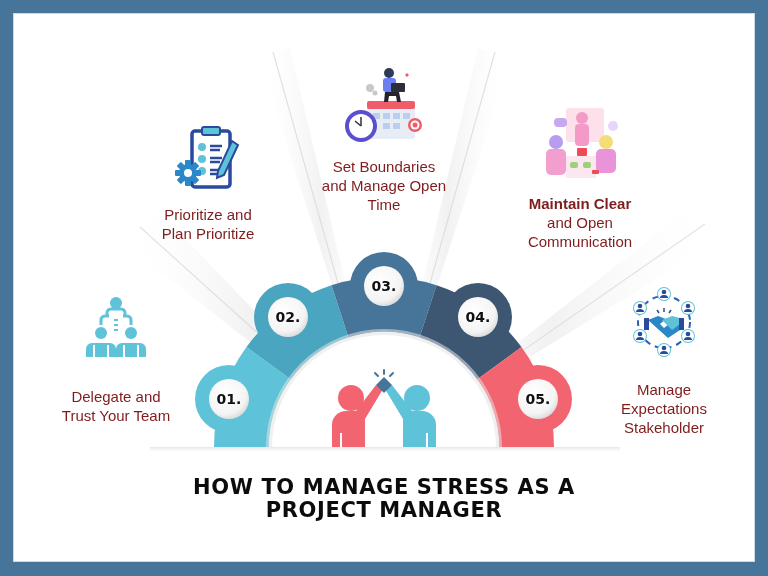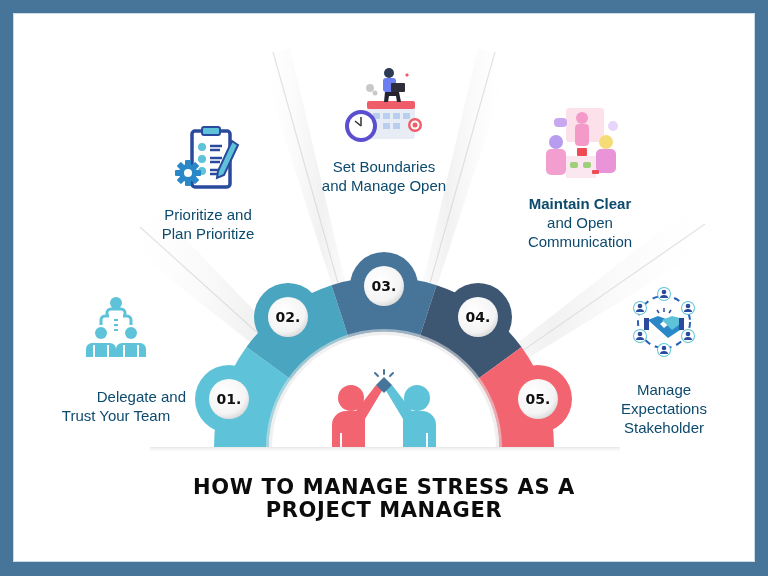--- a/index.html
+++ b/index.html
@@ -1,19 +1,19 @@
 <!DOCTYPE html>
 <html><head>
 <meta charset="utf-8">
 <style>
   html, body { margin:0; padding:0; }
   body { width:768px; height:576px; background:#477599; position:relative; overflow:hidden; font-family:"Liberation Sans", sans-serif; }
   .canvas { position:absolute; left:13px; top:13px; width:742px; height:549px; background:#ffffff; overflow:hidden; box-shadow: inset 0 0 0 1px #c9dae8; }
   .rays { position:absolute; left:-13px; top:-13px; width:768px; height:576px; }
-  .item { position:absolute; text-align:center; color:#0c4a6e; }
+  .item { position:absolute; text-align:center; color:#7f1d1d; }
   .label { font-size:15px; line-height:19px; font-family:"Liberation Sans", sans-serif; }
   .icon { display:block; margin:0 auto; }
   .diagram { position:absolute; left:-13px; top:-13px; width:768px; height:576px; }
   .num { font-family:"DejaVu Sans", sans-serif; font-weight:bold; font-size:14px; fill:#111; }
   .title { position:absolute; left:0; top:463px; width:742px; text-align:center; font-family:"DejaVu Sans", sans-serif; font-weight:bold; font-size:21px; line-height:23px; letter-spacing:0.6px; color:#0c0c0c; }
 </style>
 </head>
 <body>
 
 <div class="canvas">
@@ -50,21 +50,21 @@
         <path d="M5 62 v-8 a6 6 0 0 1 6 -6 h18 a6 6 0 0 1 6 6 v8 z"></path>
         <path d="M35 62 v-8 a6 6 0 0 1 6 -6 h18 a6 6 0 0 1 6 6 v8 z"></path>
       </g>
       <g fill="#ffffff">
         <rect x="12" y="50" width="2" height="12"></rect>
           <rect x="26" y="50" width="2" height="12"></rect>
         <rect x="42" y="50" width="2" height="12"></rect>
           <rect x="56" y="50" width="2" height="12"></rect>
       </g>
     </svg>
-    <div class="label" style="margin-top:20px;text-align:right;">Delegate and</div>
+    <div class="label" style="margin-top:20px;">Delegate and</div>
     <div class="label">Trust Your Team</div>
   </div>
 
   <div class="item" style="left:125px; top:112px; width:140px;">
     <svg class="icon" width="80" height="66" viewBox="0 0 80 66">
       <rect x="24" y="6" width="38" height="56" rx="3" fill="none" stroke="#2a4a9e" stroke-width="3.5"></rect>
       <rect x="34" y="2" width="18" height="8" rx="2" fill="#5ec3d8" stroke="#2a4a9e" stroke-width="2"></rect>
       <g fill="#5ec3d8">
           <circle cx="34" cy="22" r="4"></circle>
           <circle cx="34" cy="34" r="4"></circle>
@@ -114,20 +114,21 @@
       <circle cx="50" cy="10" r="5" fill="#2e3b55"></circle>
       <rect x="44" y="15" width="13" height="14" rx="3" fill="#6b7ff2"></rect>
       <rect x="52" y="20" width="14" height="9" rx="1" fill="#2e2e3a"></rect>
       <path d="M46 29 h14 l2 10 h-4 l-1 -6 h-7 l-1 6 h-4 z" fill="#22232e"></path>
       <circle cx="31" cy="25" r="4" fill="#c9c9c9"></circle>
         <circle cx="36" cy="30" r="2.5" fill="#c9c9c9"></circle>
       <path d="M66 12 l2 -2 l2 2 l-2 2 z" fill="#ef5d6a"></path>
     </svg>
     <div class="label" style="margin-top:10px;">Set Boundaries</div>
     <div class="label">and Manage Open</div>
+    <div class="label">Time</div>
   </div>
 
   <div class="item" style="left:492px; top:91px; width:150px;">
     <svg class="icon" width="80" height="80" viewBox="0 0 80 80">
       <rect x="26" y="4" width="38" height="34" rx="3" fill="#fde1ea"></rect>
       <rect x="14" y="14" width="13" height="9" rx="4" fill="#c6a7f0"></rect>
       <circle cx="73" cy="22" r="5" fill="#e8d5fb"></circle>
       <circle cx="42" cy="14" r="6" fill="#f49ac8"></circle>
         <rect x="35" y="20" width="14" height="22" rx="4" fill="#f49ac8"></rect>
       <circle cx="16" cy="38" r="7" fill="#b79cf0"></circle>

